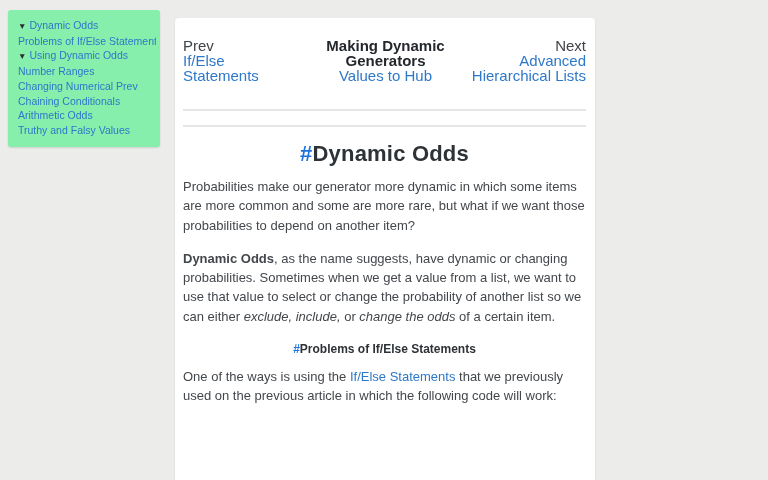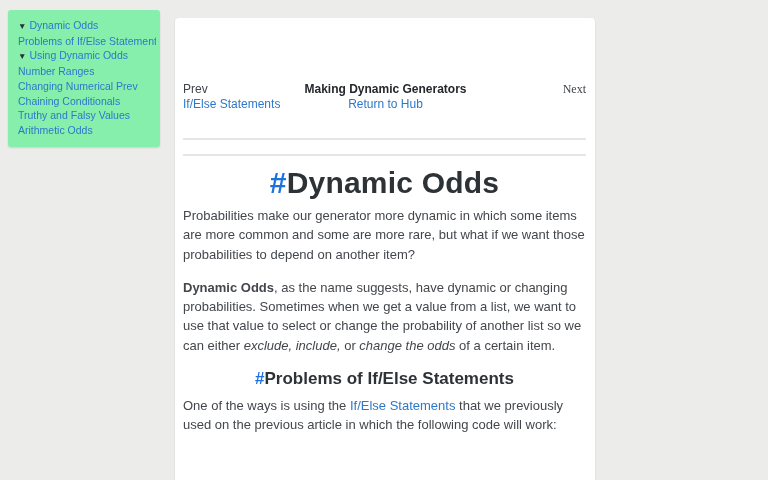--- a/index.html
+++ b/index.html
@@ -33,74 +33,75 @@
   .tri{color:#2b2f33;font-size:8.5px;margin-right:3px;}
   
   .content-panel{
     position:absolute;left:175px;top:18px;width:420px;height:470px;
     background:#ffffff;border-radius:4px;
     box-shadow:0 1px 2px rgba(0,0,0,0.12);
     padding:20px 9px 0 8px;
     overflow:hidden;
   }
   
-  .pagenav{display:flex;font-size:12px;line-height:15px;margin-top:44px;}
+  .pagenav{display:flex;font-size:15px;line-height:15px;}
   .nav-left{width:120px;text-align:left;}
   .nav-center{flex:1;text-align:center;}
-  .nav-right{width:118px;text-align:right;font-family:Liberation Serif, serif;}
+  .nav-right{width:118px;text-align:right;}
   .nav-label{color:#3f4449;}
   .nav-title{color:#24282c;font-weight:700;text-align:center;}
   .nav-link{color:var(--link-blue);text-decoration:none;display:inline-block;cursor:pointer;}
   
   hr{border:none;border-top:2px solid #e6e6e8;margin:0 0 14px 0;}
   hr.first{margin-top:26px;}
   
   h1{
-    font-size:30px;line-height:22px;font-weight:700;color:var(--heading-dark);
+    font-size:22px;line-height:22px;font-weight:700;color:var(--heading-dark);
     text-align:center;margin:16px 0 12px 0;letter-spacing:0.2px;
   }
   h2{
-    font-size:17px;line-height:19px;font-weight:700;color:var(--heading-dark);
+    font-size:12px;line-height:19px;font-weight:700;color:var(--heading-dark);
     text-align:center;margin:10px 0 8px 0;
   }
   .hash{color:var(--hash-blue);}
   
   p{
     font-size:13px;line-height:19.3px;color:var(--body-text);
     margin:4px 0 14px 0;
   }
   .inline-link{color:var(--link-blue);text-decoration:none;cursor:pointer;}
 </style>
 </head>
 <body>
 
 <nav class="sidebar">
     <a class="side-link"><span class="tri">▼</span>Dynamic Odds</a>
     <a class="side-link">Problems of If/Else Statements</a>
     <a class="side-link"><span class="tri">▼</span>Using Dynamic Odds</a>
     <a class="side-link">Number Ranges</a>
     <a class="side-link">Changing Numerical Prev</a>
     <a class="side-link">Chaining Conditionals</a>
+    <a class="side-link">Arithmetic Odds</a>
     <a class="side-link">Truthy and Falsy Values</a>
-    <a class="side-link">Arithmetic Odds</a>
   </nav>
 
 <main class="content-panel">
 
   <div class="pagenav">
     <div class="nav-left">
       <div class="nav-label">Prev</div>
       <a class="nav-link">If/Else Statements</a>
     </div>
     <div class="nav-center">
       <div class="nav-title">Making Dynamic Generators</div>
-      <a class="nav-link">Return to Hub</a>
+      <a class="nav-link">Values to Hub</a>
     </div>
     <div class="nav-right">
       <div class="nav-label">Next</div>
+      <a class="nav-link">Advanced Hierarchical Lists</a>
     </div>
   </div>
 
   <hr class="first">
   <hr>
 
   <h1><span class="hash">#</span><span>Dynamic Odds</span></h1>
 
   <p>Probabilities make our generator more dynamic in which some items are more common and some are more rare, but what if we want those probabilities to depend on another item?</p>
 

